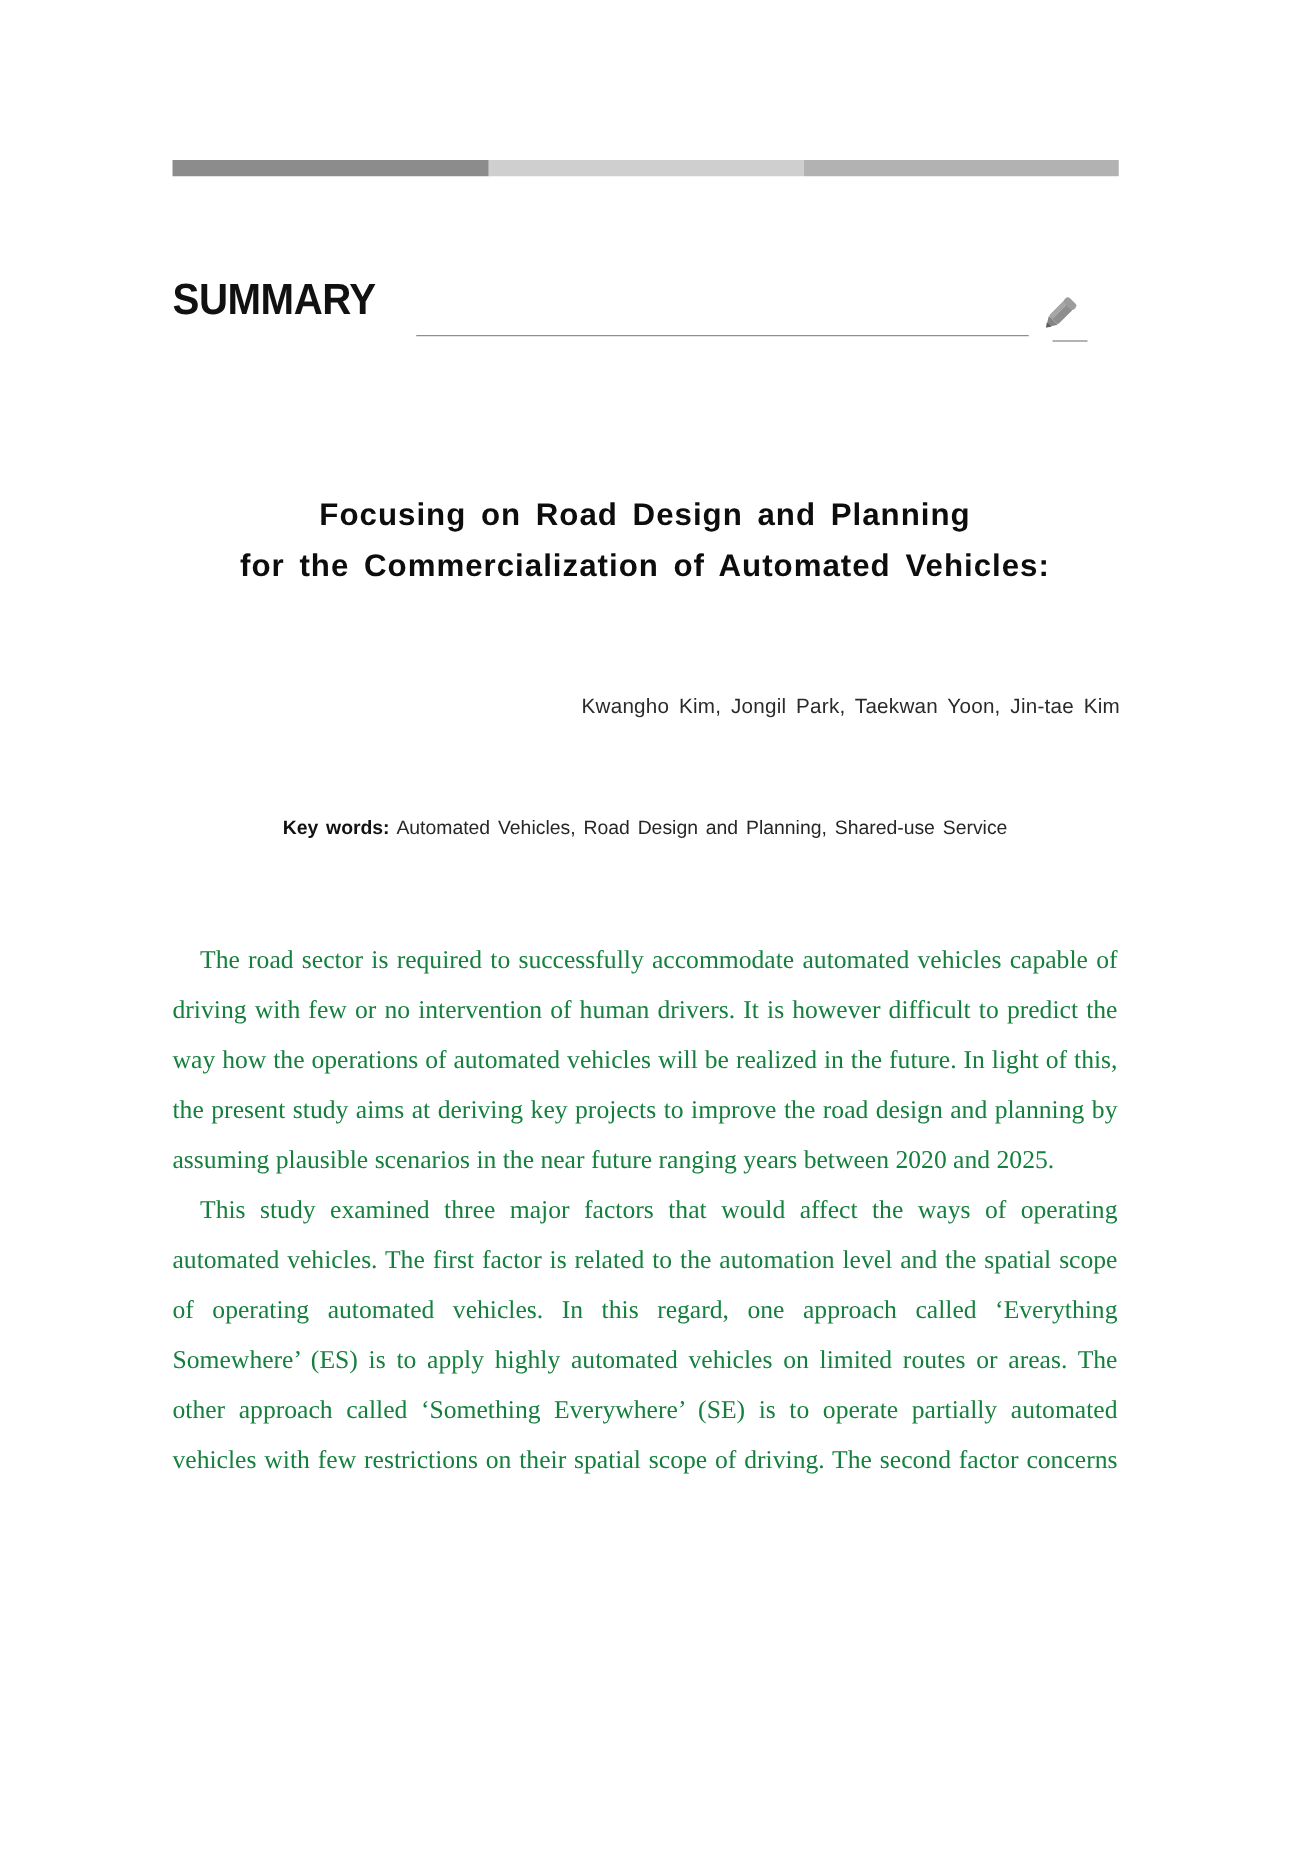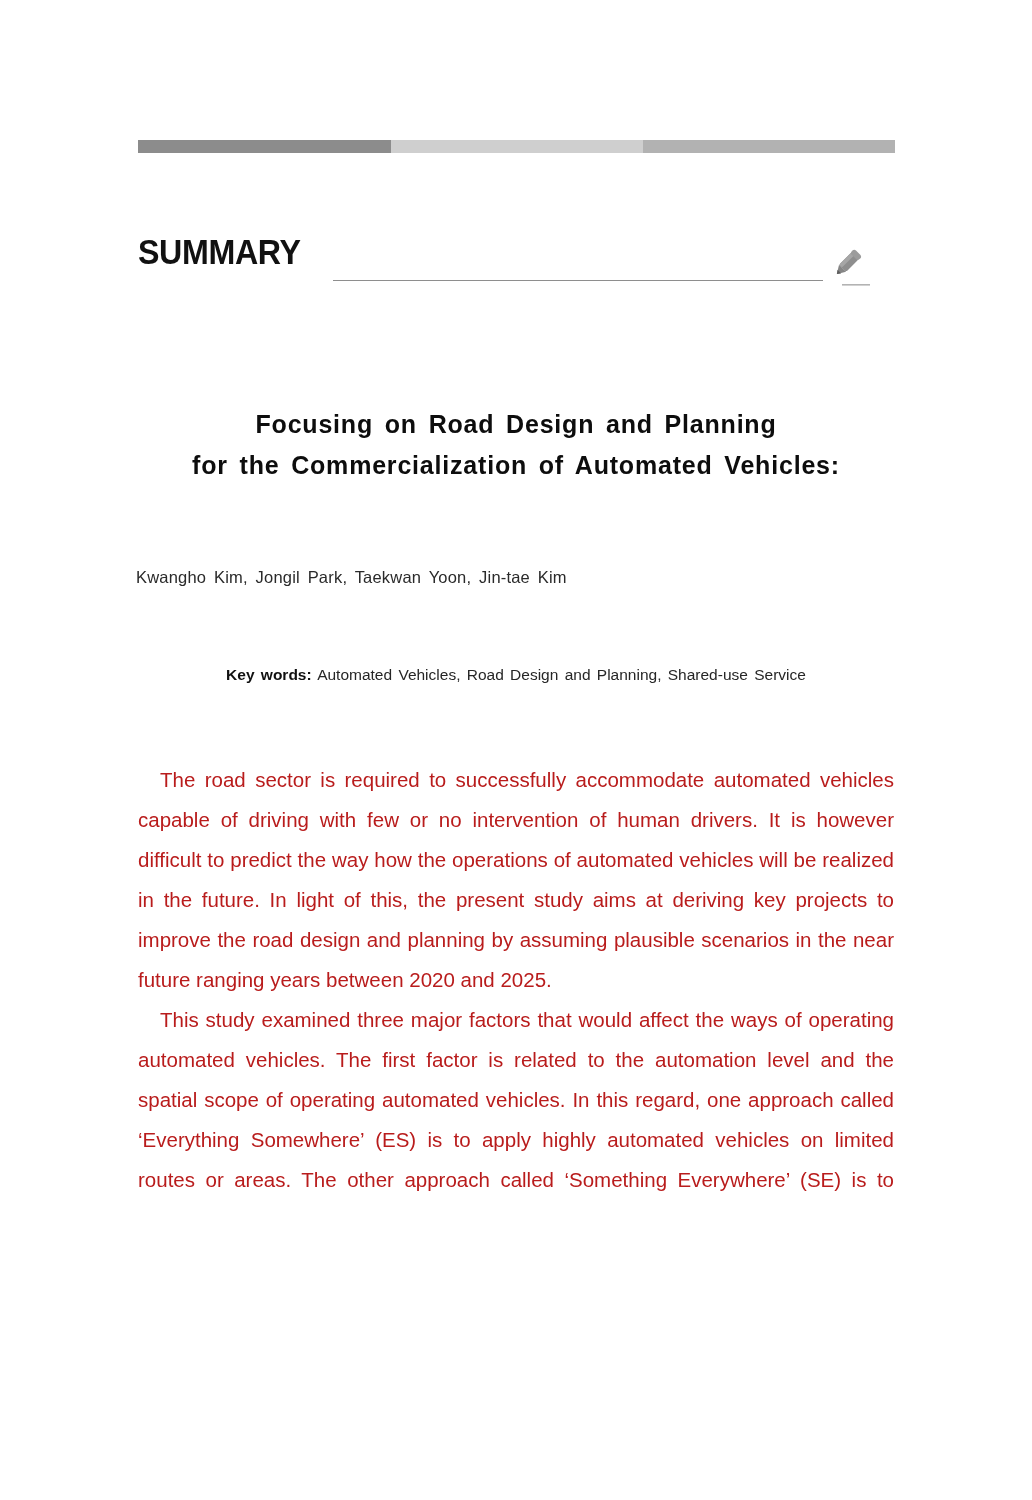--- a/index.html
+++ b/index.html
@@ -7,21 +7,20 @@
     padding: 0;
     background: #ffffff;
   }
   .page {
     position: relative;
     width: 1032px;
     height: 1188px;
     background: #ffffff;
     overflow: hidden;
     font-family: "Liberation Sans", sans-serif;
-    margin-top: 12px;
     -webkit-font-smoothing: antialiased;
   }
 
   
   .top-bar {
     position: absolute;
     left: 138px;
     top: 128px;
     width: 757px;
     height: 13px;
@@ -86,21 +85,21 @@
     word-spacing: 4px;
   }
   .article-title .tline { display: block; white-space: nowrap; }
 
   
   .authors {
     position: absolute;
     left: 136px;
     top: 556px;
     width: 760px;
-    text-align: left;
+    text-align: right;
     font-size: 16.5px;
     color: #2a2a2a;
     letter-spacing: 0.2px;
     word-spacing: 3px;
   }
 
   
   .keywords {
     position: absolute;
     left: 136px;
@@ -115,24 +114,24 @@
     font-weight: bold;
     color: #111111;
   }
 
   
   .body-text {
     position: absolute;
     left: 138px;
     top: 748px;
     width: 756px;
-    font-family: Liberation Sans, sans-serif;
+    font-family: Liberation Serif, serif;
     font-size: 20.5px;
     line-height: 40px;
-    color: #b91c1c;
+    color: #15803d;
     text-align: justify;
   }
   .body-text p {
     margin: 0;
     text-indent: 22px;
     text-align: justify;
     text-justify: inter-word;
   }
   .body-text p:last-child { text-align: justify; }
 

